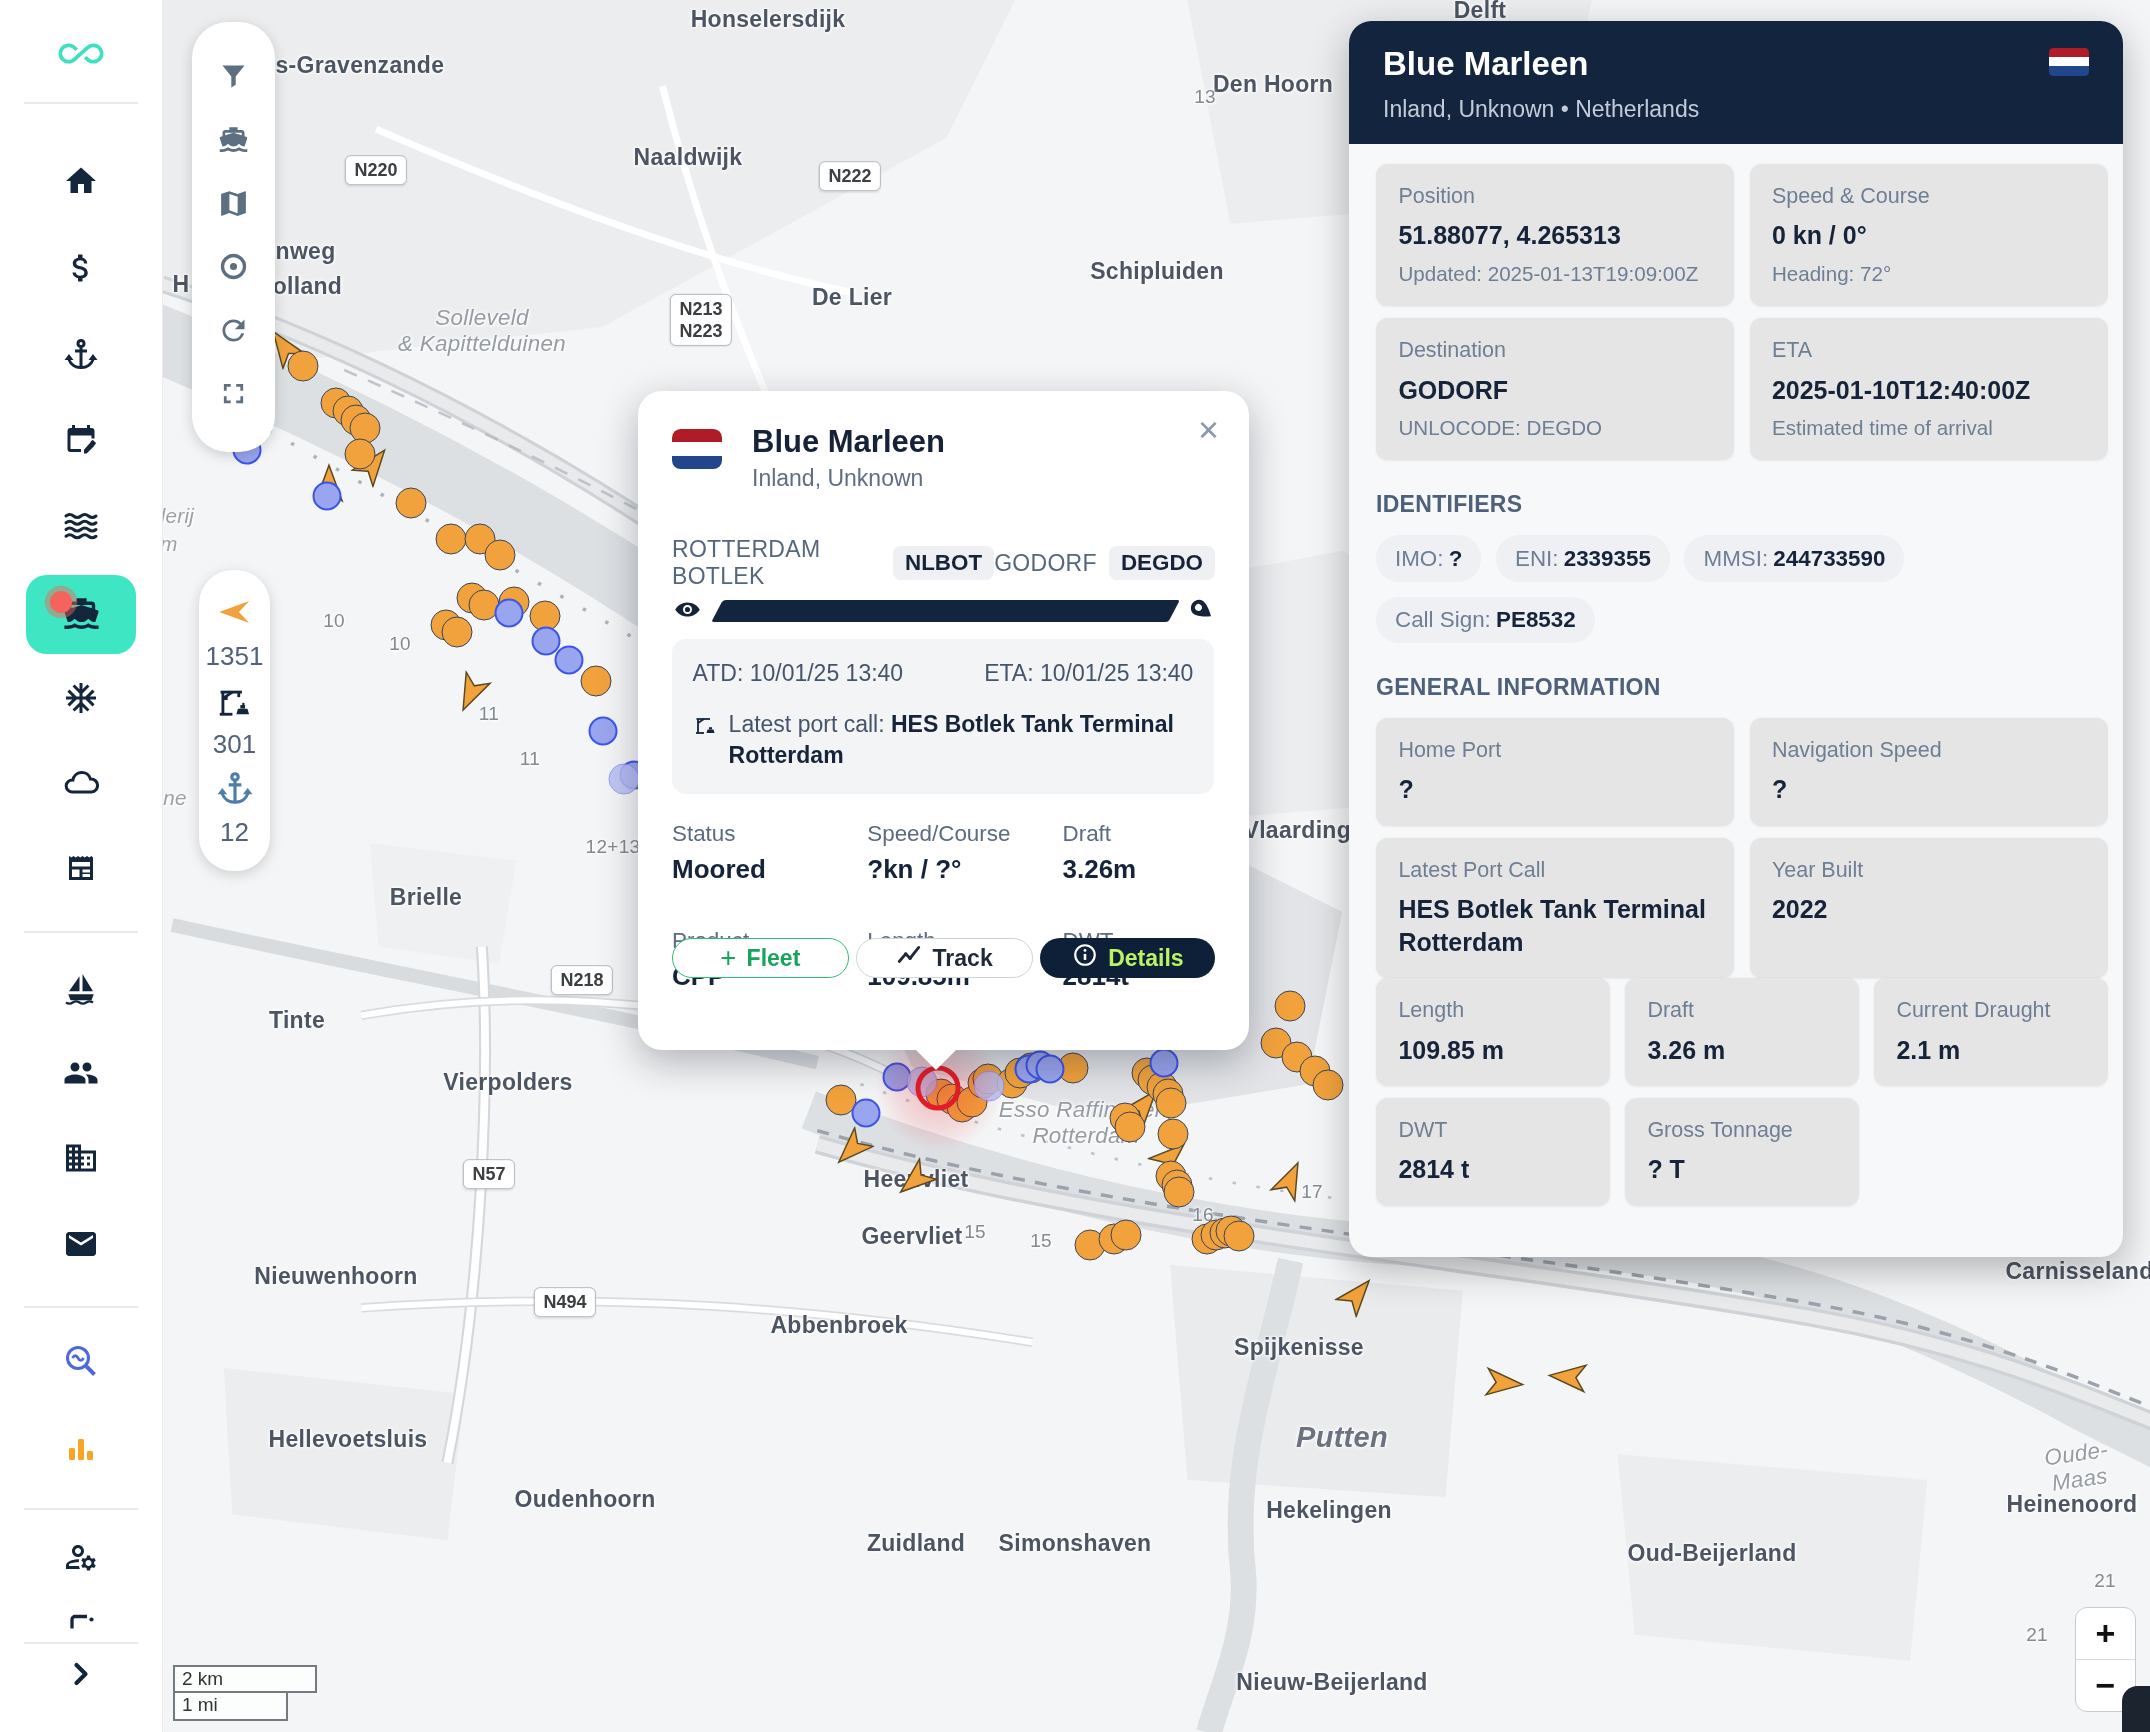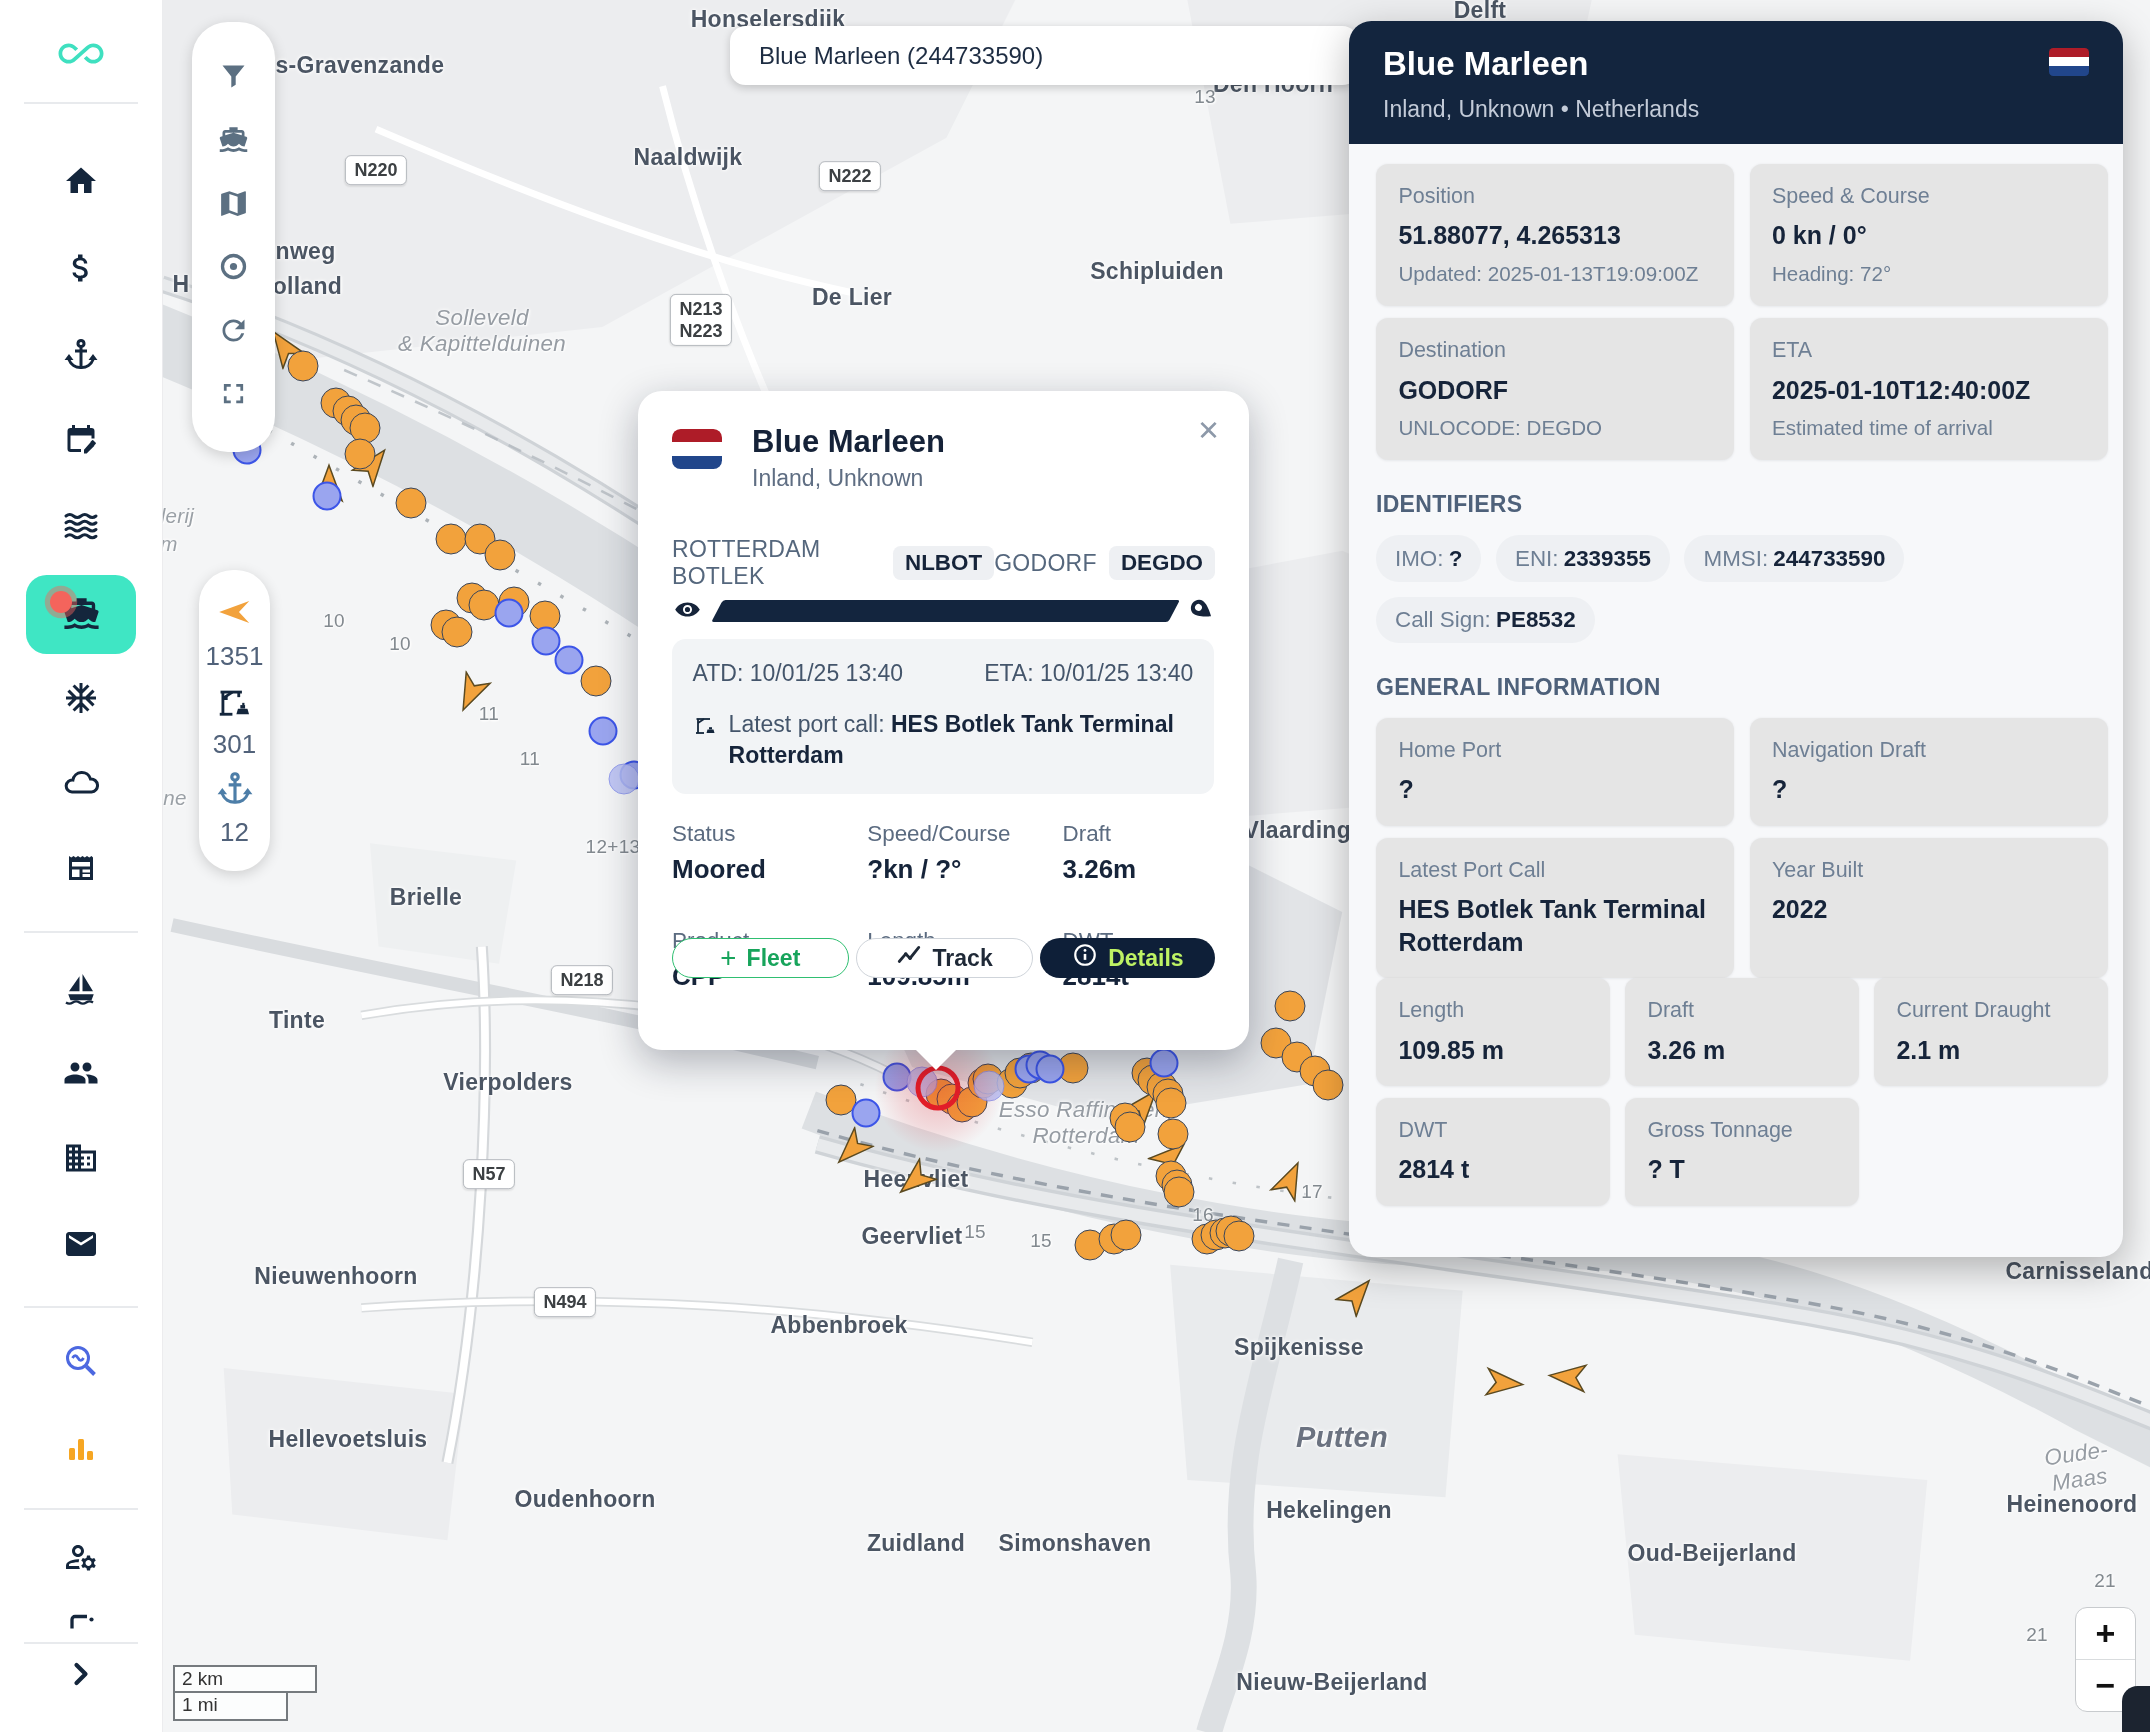--- a/index.html
+++ b/index.html
@@ -423,21 +423,20 @@
         <span class="cnt-val">301</span>
       </div>
       <div class="cnt-item">
         <span><svg viewBox="0 0 24 24" width="34" height="34" fill="#4d7ea8">
               <path d="M12 2a3 3 0 0 0-1 5.83V9H8v2h3v8.92A7 7 0 0 1 5.06 16H7l-3-4-3 4h2.05A9 9 0 0 0 12 22a9 9 0 0 0 8.95-6H23l-3-4-3 4h1.94A7 7 0 0 1 13 19.92V11h3V9h-3V7.83A3 3 0 0 0 12 2zm0 2a1 1 0 1 1 0 2 1 1 0 0 1 0-2z"></path>
             </svg></span>
         <span class="cnt-val">12</span>
       </div>
     </div>
 
-    <input class="search" type="text" value="Blue Marleen (244733590)" style="">
 
     <div class="popup">
       <div class="pp-flag">
           <div class="flag-r"></div>
           <div class="flag-w"></div>
           <div class="flag-b"></div>
         </div>
       <div class="pp-title">Blue Marleen</div>
       <div class="pp-sub">Inland, Unknown</div>
       <div class="pp-close">✕</div>
@@ -585,21 +584,21 @@
         <span class="pill"><span class="pl">Call Sign:</span><span class="pv">PE8532</span></span>
       </div>
 
       <div class="sec-h">GENERAL INFORMATION</div>
       <div class="grid2">
         <div class="card">
             <div class="lb">Home Port</div>
             <div class="vl">?</div>
           </div>
         <div class="card">
-            <div class="lb">Navigation Draft</div>
+            <div class="lb">Navigation Speed</div>
             <div class="vl">?</div>
           </div>
         <div class="card">
             <div class="lb">Latest Port Call</div>
             <div class="vl">HES Botlek Tank Terminal Rotterdam</div>
           </div>
         <div class="card">
             <div class="lb">Year Built</div>
             <div class="vl">2022</div>
           </div>

